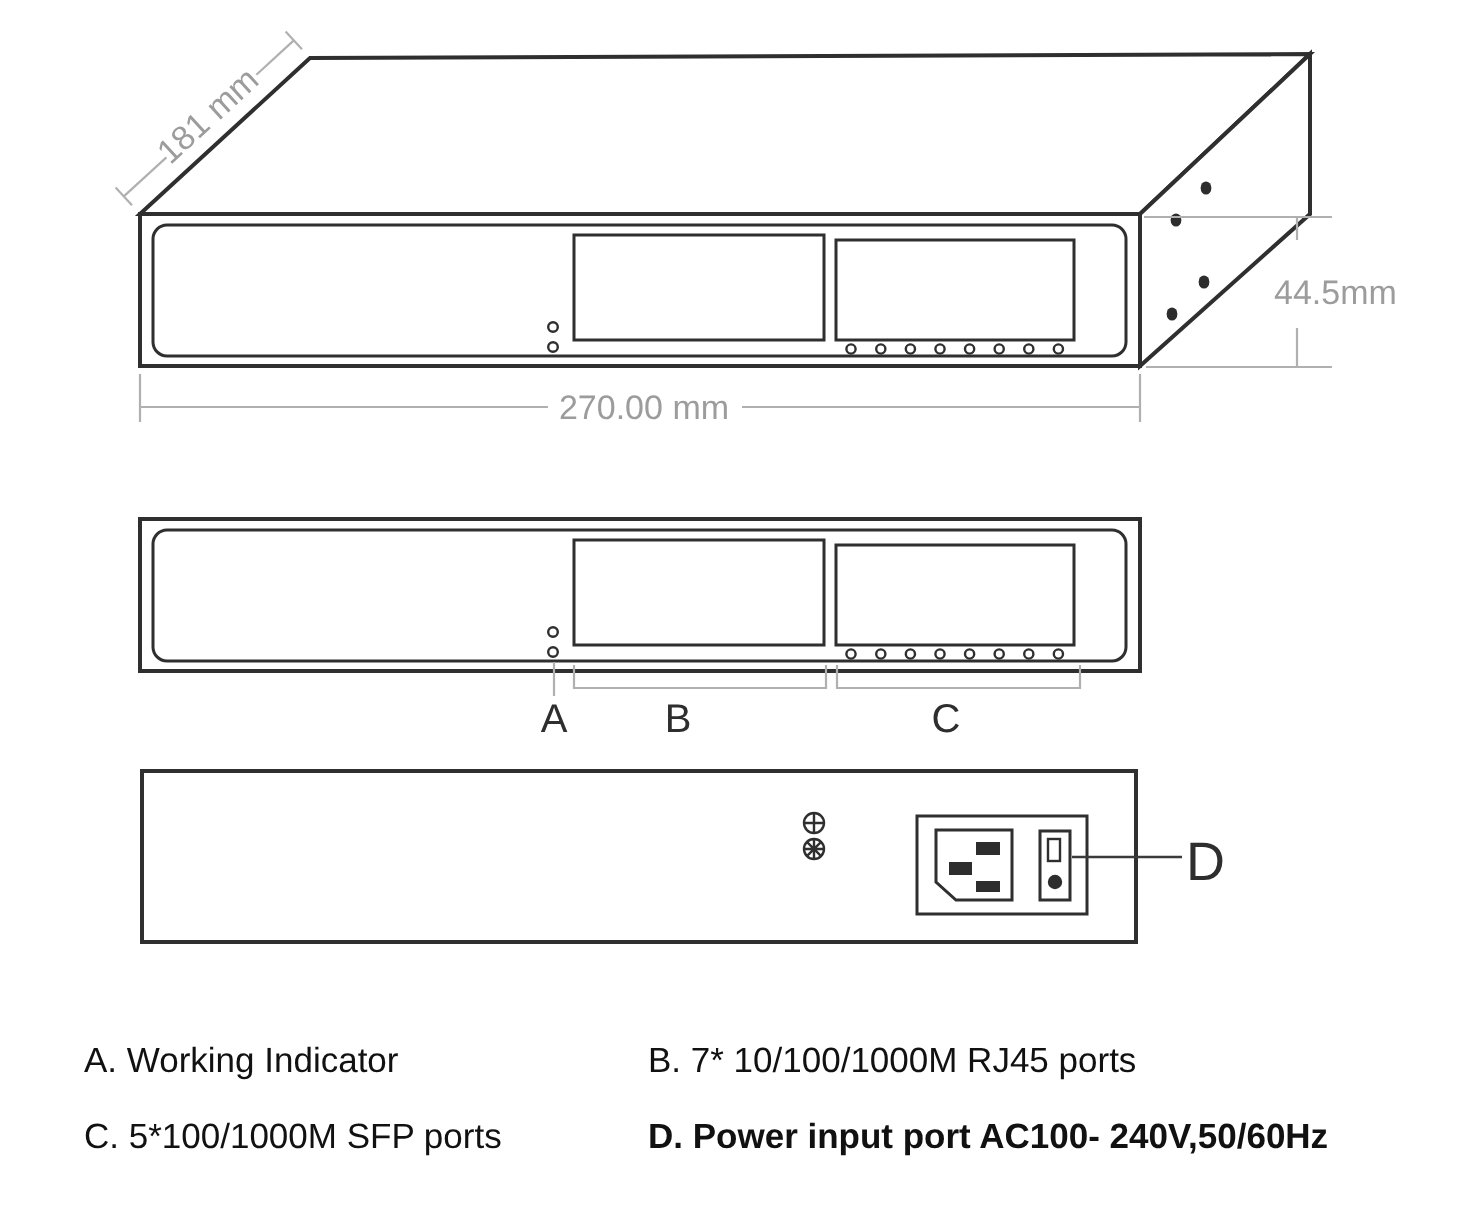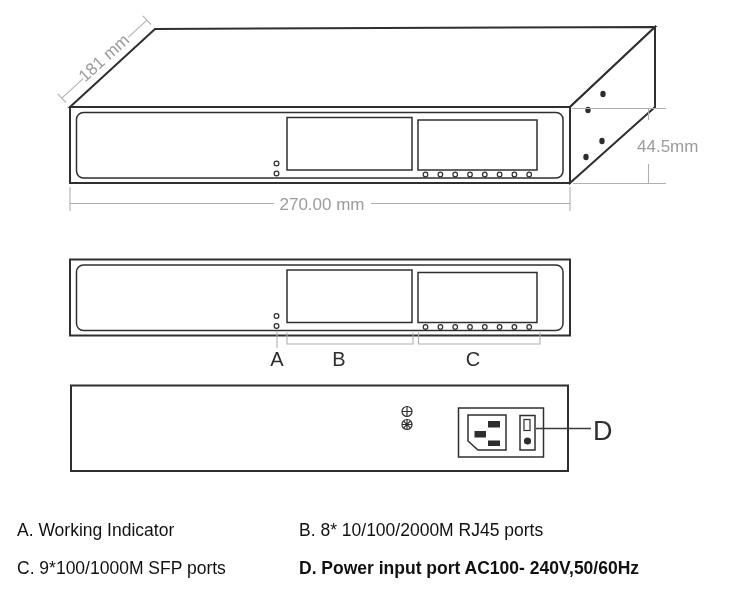--- a/index.html
+++ b/index.html
@@ -12,21 +12,21 @@
   .ln2   {fill:#ffffff;stroke:#2f2f2f;stroke-width:2;}
   .ln15  {fill:#ffffff;stroke:#2f2f2f;stroke-width:1.5;}
   .lnDot {fill:#ffffff;stroke:#2f2f2f;stroke-width:1.2;}
   .dark  {fill:#2d2d2d;stroke:none;}
   .thin  {fill:none;stroke:#2f2f2f;stroke-width:1.2;}
   .dim   {fill:none;stroke:#b0b0b0;stroke-width:1.1;}
   .dimText{fill:#9c9c9c;font-size:17px;font-family:"Liberation Sans",sans-serif;}
   .callout{fill:#2e2e2e;font-size:20px;font-family:"Liberation Sans",sans-serif;}
   .calloutBig{fill:#2e2e2e;font-size:27px;font-family:"Liberation Sans",sans-serif;}
   .legend{
-    position:absolute;color:#111111;font-size:17.5px;line-height:1;white-space:nowrap;
+    position:absolute;color:#111111;font-size:17.5px;line-height:1;white-space:nowrap;margin-left:25px;
   }
 </style>
 </head>
 <body>
 
 <div class="stage">
 
   <svg width="731" height="609" viewBox="0 0 731 609">
 
     <defs>
@@ -131,18 +131,18 @@
         </g>
       </g>
 
       <line x1="536" y1="428.5" x2="591" y2="428.5" stroke="#3a3a3a" stroke-width="1.3"></line>
       <text class="calloutBig" x="593" y="440" text-anchor="start">D</text>
     </g>
   </svg>
 
   <div>
     <div class="legend" style="left:17px;top:522px;">A. Working Indicator</div>
-    <div class="legend" style="left:299px;top:522px;">B. 8* 10/100/2000M RJ45 ports</div>
-    <div class="legend" style="left:17px;top:560px;">C. 9*100/1000M SFP ports</div>
+    <div class="legend" style="left:299px;top:522px;">B. 7* 10/100/1000M RJ45 ports</div>
+    <div class="legend" style="left:17px;top:560px;">C. 5*100/1000M SFP ports</div>
     <div class="legend" style="left:299px;top:560px;font-weight:bold;">D. Power input port AC100- 240V,50/60Hz</div>
   </div>
 
 </div>
 
 </body></html>

